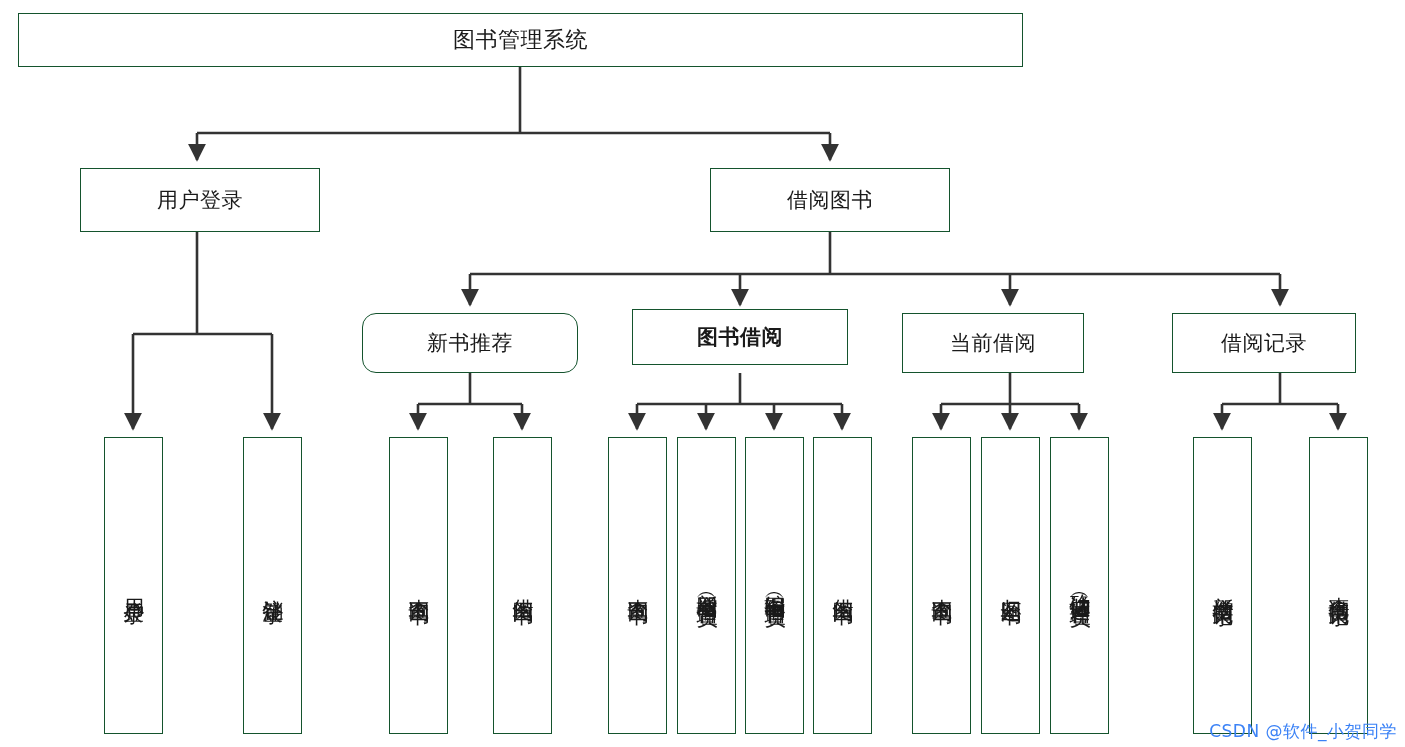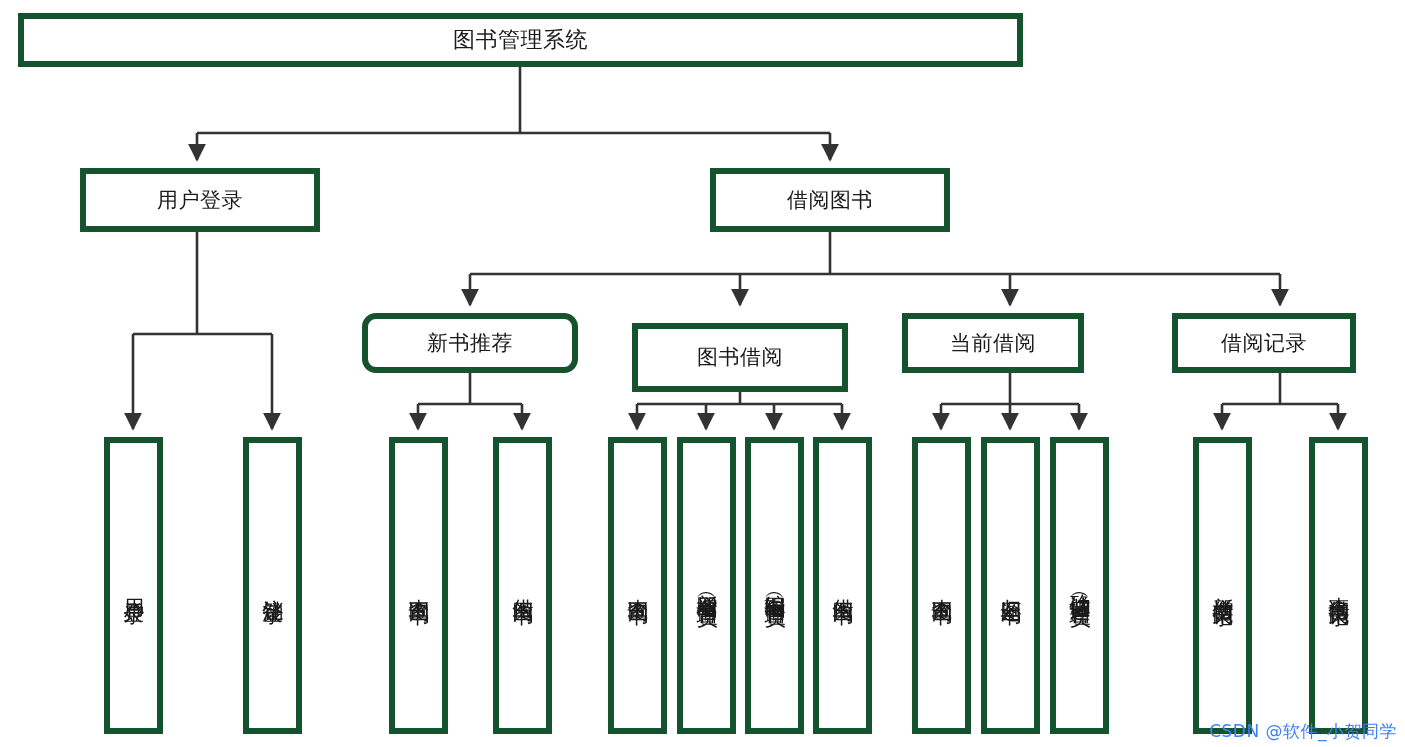--- a/index.html
+++ b/index.html
@@ -22,21 +22,21 @@
     position: absolute;
     left: 0;
     top: 0;
     width: 1405px;
     height: 747px;
     pointer-events: none;
   }
   .node {
     position: absolute;
     box-sizing: border-box;
-    border: 6px solid #14532d;
+    border: 1px solid #14532d;
     background: #ffffff;
     display: flex;
     align-items: center;
     justify-content: center;
     color: #1a1a1a;
   }
   .node .label {
     display: block;
     line-height: 1.18;
     letter-spacing: 0.5px;
@@ -136,21 +136,21 @@
   <div class="node horiz" style="left:80px; top:168px; width:240px; height:64px;">
     <span class="label">用户登录</span>
   </div>
   <div class="node horiz" style="left:710px; top:168px; width:240px; height:64px;">
     <span class="label">借阅图书</span>
   </div>
 
   <div class="node horiz" style="left:362px; top:313px; width:216px; height:60px;border-radius:14px;">
     <span class="label">新书推荐</span>
   </div>
-  <div class="node horiz" style="left:632px; top:323px; width:216px; height:69px;">
+  <div class="node horiz" style="left:632px; top:309px; width:216px; height:56px;font-weight:bold;">
     <span class="label">图书借阅</span>
   </div>
   <div class="node horiz" style="left:902px; top:313px; width:182px; height:60px;">
     <span class="label">当前借阅</span>
   </div>
   <div class="node horiz" style="left:1172px; top:313px; width:184px; height:60px;">
     <span class="label">借阅记录</span>
   </div>
 
   <div class="node vert" style="left:104px; top:437px; width:59px; height:297px;">

